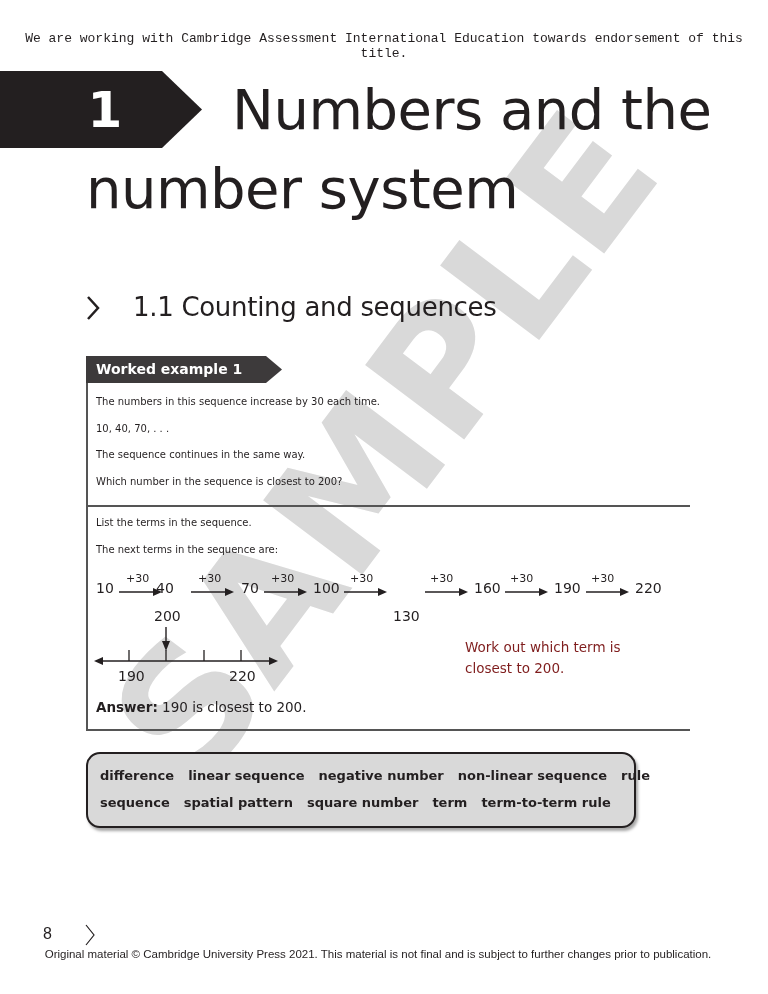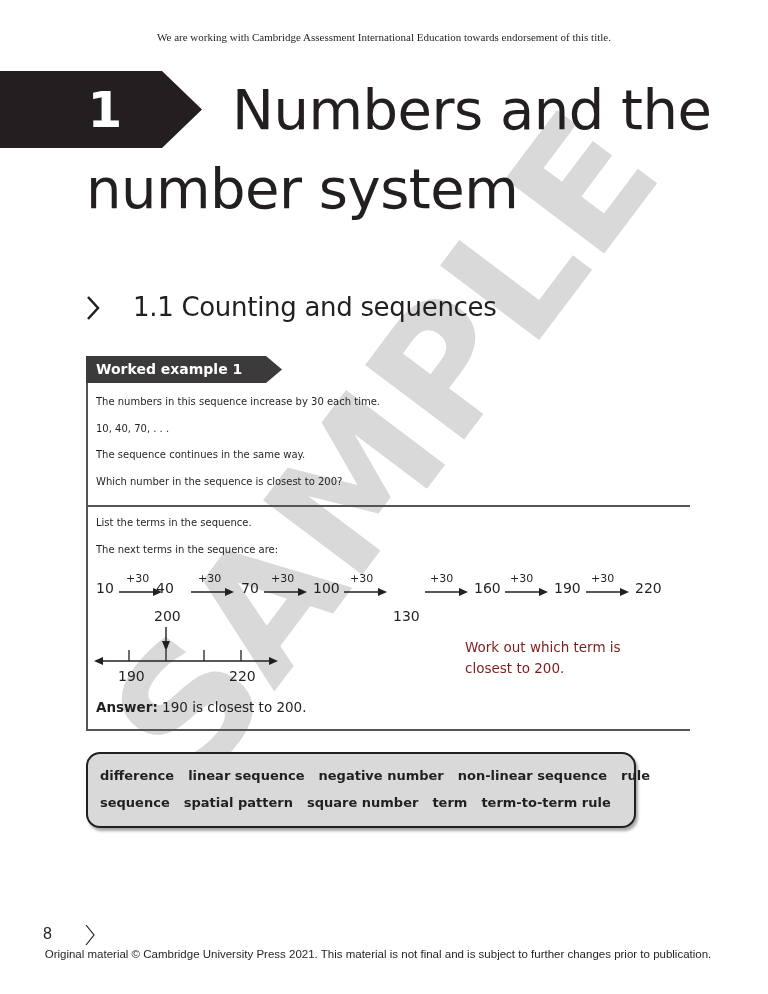--- a/index.html
+++ b/index.html
@@ -1,17 +1,17 @@
 <!DOCTYPE html>
 <html><head>
   <meta charset="utf-8">
   <style>
     html, body { margin:0; padding:0; }
     body { width:768px; height:994px; position:relative; background:#ffffff; overflow:hidden; font-family:"DejaVu Sans", sans-serif; color:#231f20; }
-    .top-note { position:absolute; top:31px; left:0; width:768px; text-align:center; font-family:Liberation Serif, serif; font-size:11px; color:#231f20; }
+    .top-note { position:absolute; top:31px; left:0; width:768px; text-align:center; font-family:Liberation Mono, monospace; font-size:13px; color:#231f20; }
     .chapter-tab { position:absolute; left:0; top:71px; width:202px; height:77px; }
     .chapter-num { position:absolute; left:80px; top:78px; width:50px; text-align:center; font-size:50px; font-weight:bold; color:#ffffff; line-height:64px; }
     .chapter-title-1 { position:absolute; left:232px; top:74px; font-size:56px; line-height:72px; color:#231f20; letter-spacing:-0.5px; }
     .chapter-title-2 { position:absolute; left:86px; top:153px; font-size:56px; line-height:72px; color:#231f20; letter-spacing:-0.5px; }
     .section-chev { position:absolute; left:86px; top:295px; width:14px; height:26px; }
     .section-title { position:absolute; left:133px; top:285px; font-size:26px; line-height:44px; color:#231f20; letter-spacing:-0.3px; }
     .we-tab { position:absolute; left:86px; top:356px; width:196px; height:27px; }
     .we-label { position:absolute; left:96px; top:356px; line-height:27px; font-size:14px; font-weight:bold; color:#ffffff; }
     .we-box { position:absolute; left:86px; top:383px; width:604px; height:348px; border-left:2px solid #555; }
     .we-divider { position:absolute; left:86px; top:505px; width:604px; height:0; border-top:2px solid #555; }

